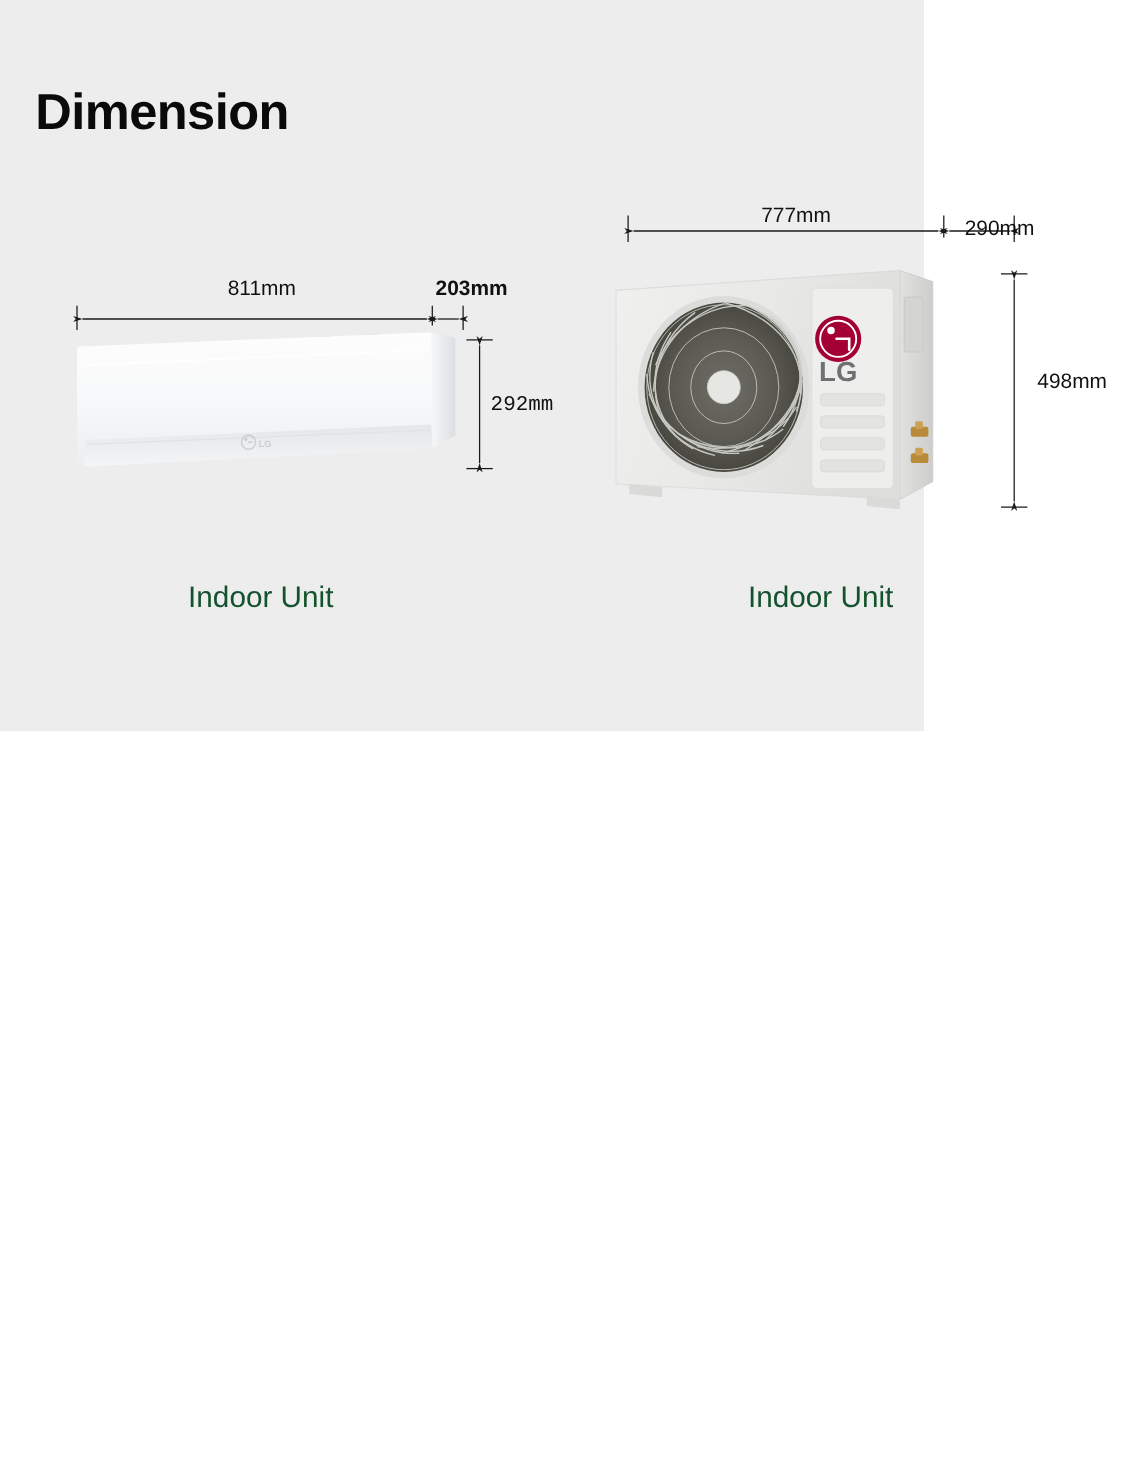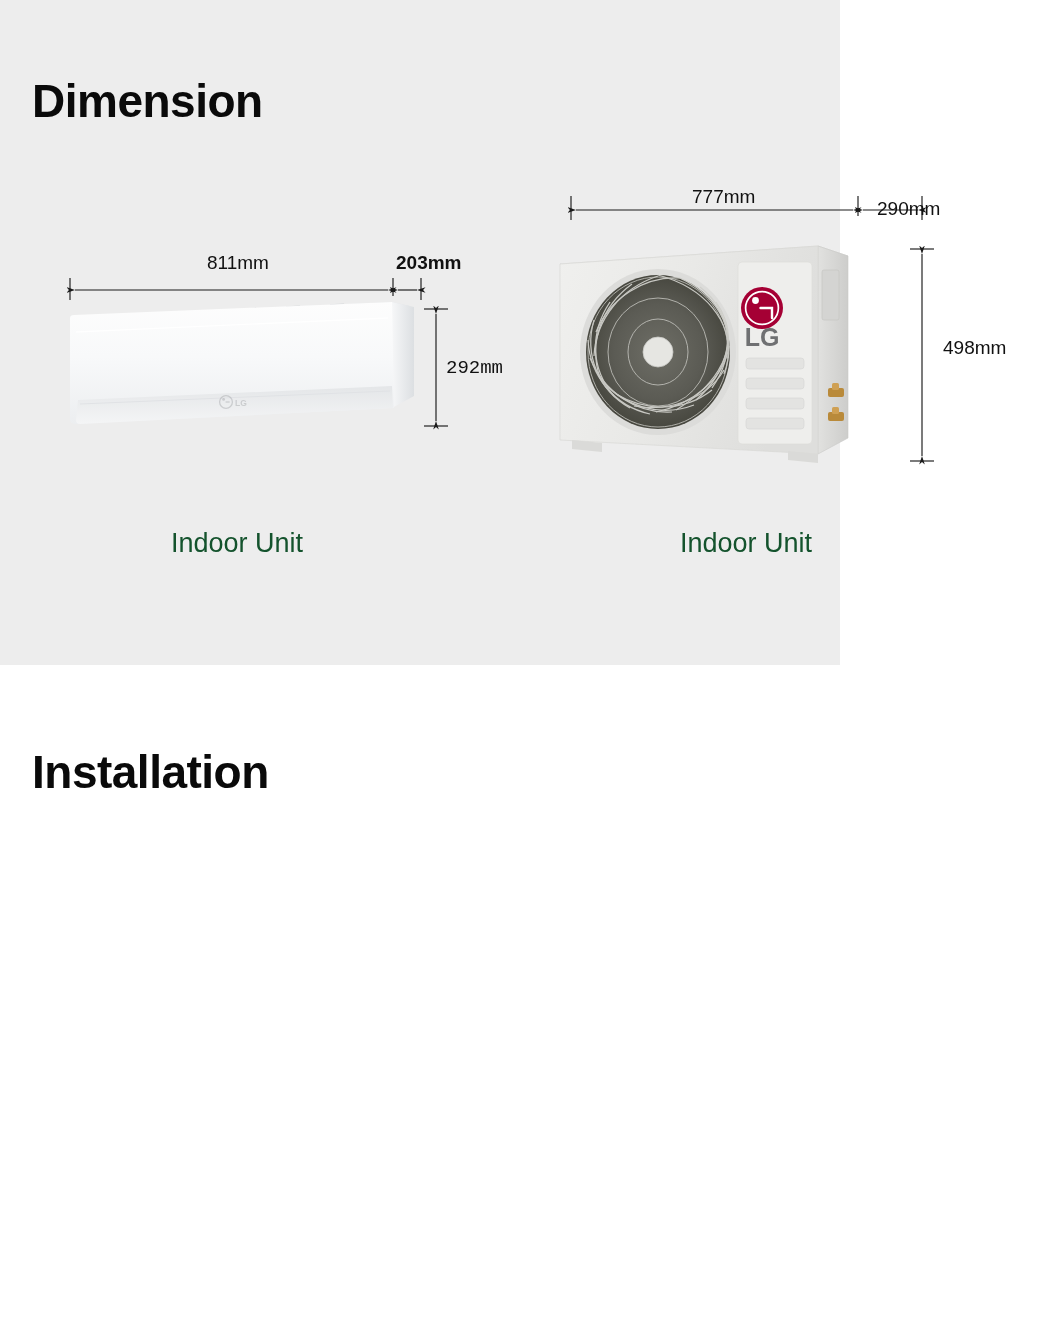--- a/index.html
+++ b/index.html
@@ -256,21 +256,20 @@
   <span class="dim-label" style="left:692px; top:186px;">777mm</span>
   <span class="dim-label" style="left:877px; top:198px;">290mm</span>
   <span class="dim-label" style="left:943px; top:337px;">498mm</span>
 
   <span class="unit-caption" style="left:171px; top:528px;">Indoor Unit</span>
   <span class="unit-caption" style="left:680px; top:528px;">Indoor Unit</span>
 </section>
 
 <section class="section" id="installation-section">
 
-  <h1 class="section-title">Installation</h1>
 
   <svg class="svg-layer" style="left:0; top:0;" width="520" height="669">
     <defs>
       <marker id="iarrL" markerWidth="9" markerHeight="8" refX="8.5" refY="4" orient="auto" markerUnits="userSpaceOnUse">
         <path d="M8.5,4 L0,1.2 L2.4,4 L0,6.8 Z" fill="#1a1a1a"></path>
       </marker>
       <marker id="iarrR" markerWidth="9" markerHeight="8" refX="0.5" refY="4" orient="auto" markerUnits="userSpaceOnUse">
         <path d="M0.5,4 L9,1.2 L6.6,4 L9,6.8 Z" fill="#1a1a1a"></path>
       </marker>
     </defs>

